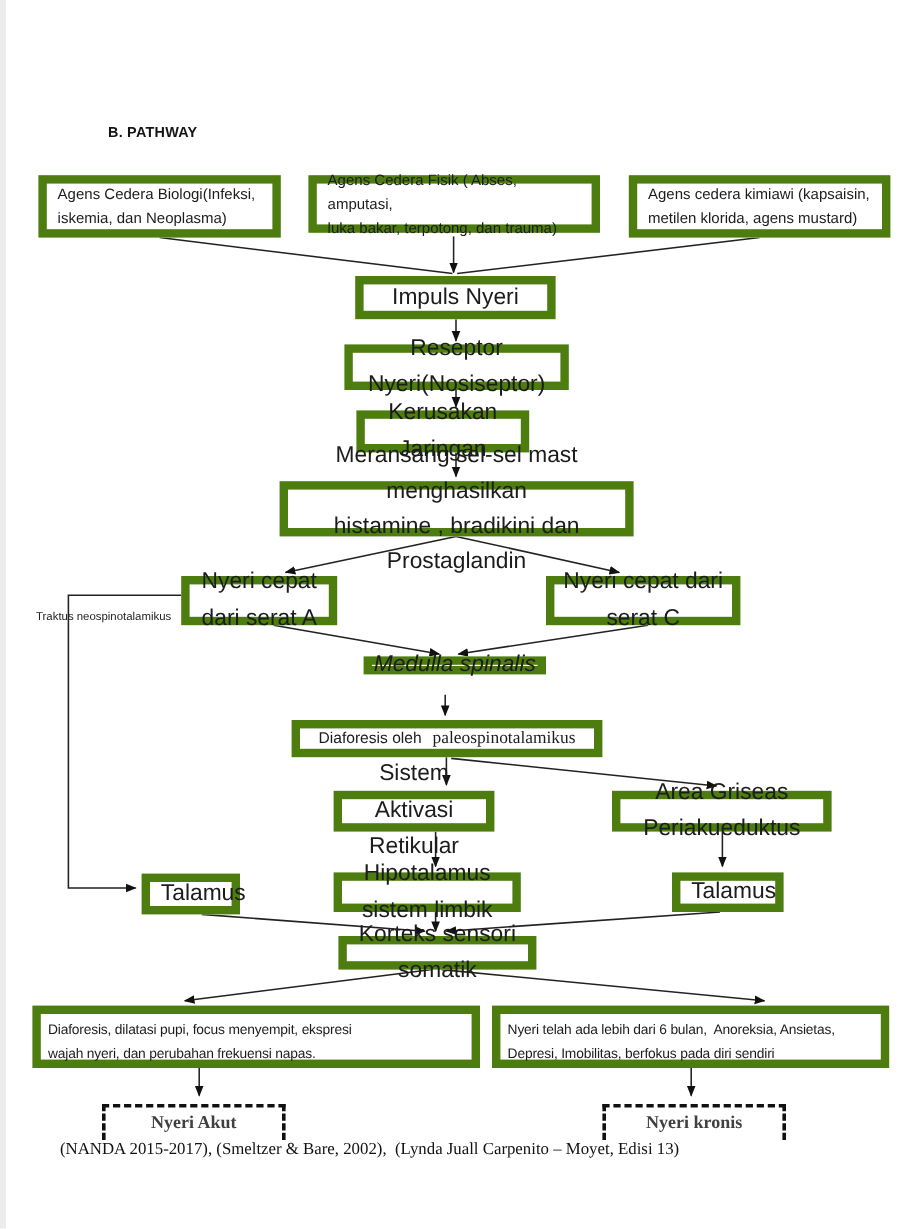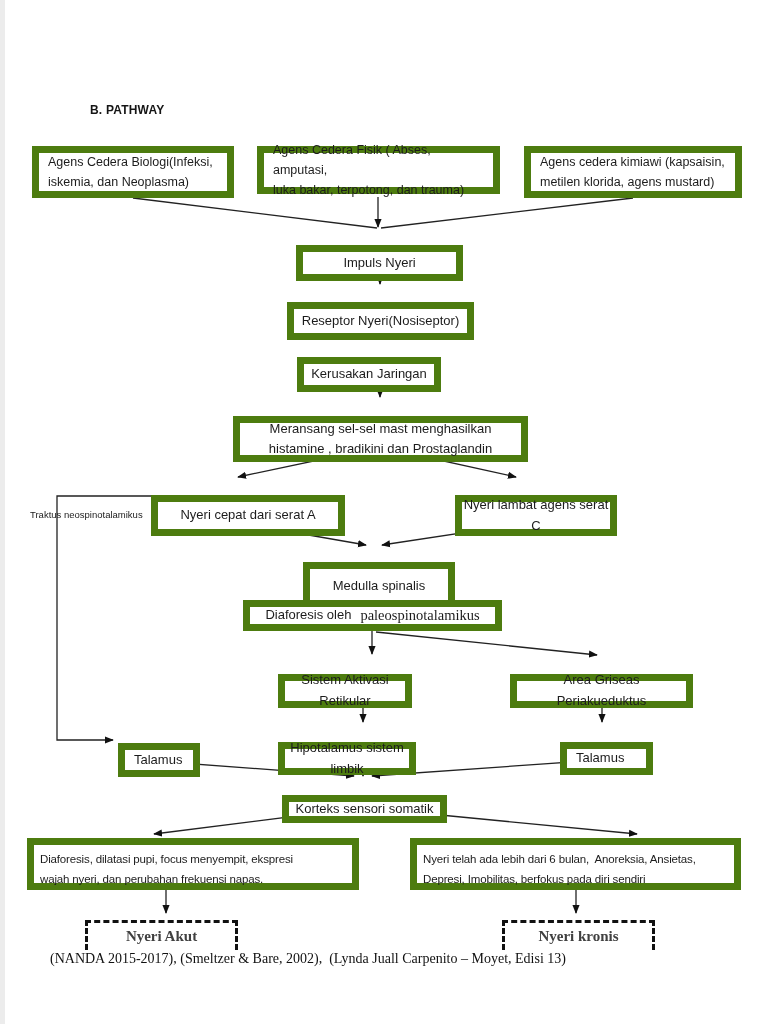--- a/index.html
+++ b/index.html
@@ -5,21 +5,21 @@
   html,body{margin:0;padding:0;background:#ffffff;}
   #page{position:relative;width:768px;height:1024px;background:#ffffff;overflow:hidden;
         font-family:"Liberation Sans", sans-serif;color:#1c1c1c;padding-left:28px;}
   .edge-shade{position:absolute;left:0;top:0;width:5px;height:1024px;background:#ececec;}
   svg.wires{position:absolute;left:0;top:0;pointer-events:none;}
   .node{position:absolute;box-sizing:border-box;border:7px solid #4d7c0f;background:#fff;
         white-space:pre-wrap;line-height:1.6;}
   .center{display:flex;align-items:center;justify-content:center;text-align:center;}
   .leftal{display:flex;align-items:center;text-align:left;padding:3px 9px;}
   .cause{font-size:12.5px;}
-  .mid{font-size:13px;margin-top:15px;}
+  .mid{font-size:19px;}
   .desc{font-size:11.5px;letter-spacing:-0.15px;line-height:1.75;padding:4px 6px;}
   .dashedbox{position:absolute;box-sizing:border-box;border:3px dashed #111;border-bottom:none;
         background:transparent;display:flex;align-items:center;justify-content:center;
         font-family:"Liberation Serif", serif;font-weight:bold;font-size:15px;color:#404040;}
   .heading{position:absolute;font-size:12px;font-weight:600;letter-spacing:0.2px;color:#151515;}
   .edge-label{position:absolute;font-size:9.5px;color:#222;}
   .citation{position:absolute;font-family:"Liberation Serif", serif;font-size:14px;color:#111;
         white-space:pre;}
   .serifpart{font-family:"Liberation Serif", serif;font-size:14.5px;}
   .sanspart{font-size:13px;}
@@ -83,41 +83,41 @@
 luka bakar, terpotong, dan trauma)</div>
   <div class="node cause leftal" style="left:524px;top:146px;width:218px;height:52px;">Agens cedera kimiawi (kapsaisin,
 metilen klorida, agens mustard)</div>
 
   <div class="node mid center" style="left:296px;top:230px;width:167px;height:36px;">Impuls Nyeri</div>
   <div class="node mid center" style="left:287px;top:287px;width:187px;height:38px;">Reseptor Nyeri(Nosiseptor)</div>
   <div class="node mid center" style="left:297px;top:342px;width:144px;height:35px;">Kerusakan Jaringan</div>
   <div class="node mid center" style="left:233px;top:401px;width:295px;height:46px;line-height:1.55;">Meransang sel-sel mast menghasilkan
 histamine , bradikini dan Prostaglandin</div>
 
-  <div class="node mid center" style="left:151px;top:480px;width:194px;height:41px;text-align:right;">Nyeri cepat dari serat A</div>
-  <div class="node mid center" style="left:455px;top:480px;width:162px;height:41px;">Nyeri lambat agens serat C</div>
+  <div class="node mid center" style="left:151px;top:480px;width:130px;height:41px;">Nyeri cepat dari serat A</div>
+  <div class="node mid center" style="left:455px;top:480px;width:162px;height:41px;">Nyeri cepat dari serat C</div>
 
   <div class="edge-label" style="left:30px;top:477px;margin-top:32px;">Traktus neospinotalamikus</div>
 
-  <div class="node mid center" style="left:303px;top:547px;width:152px;height:48px;">Medulla spinalis</div>
+  <div class="node mid center" style="left:303px;top:547px;width:152px;height:15px;font-style:italic;">Medulla spinalis</div>
 
   <div class="node center" style="left:243px;top:600px;width:259px;height:31px;">
     <span class="sanspart">Diaforesis oleh</span><span class="gap"></span><span class="serifpart">paleospinotalamikus</span>
   </div>
 
   <div class="node mid center" style="left:278px;top:659px;width:134px;height:34px;">Sistem Aktivasi Retikular</div>
   <div class="node mid center" style="left:510px;top:659px;width:183px;height:34px;">Area Griseas Periakueduktus</div>
 
   <div class="node mid leftal" style="left:118px;top:728px;width:82px;height:34px;">Talamus</div>
-  <div class="node mid center" style="left:278px;top:727px;width:138px;height:33px;">Hipotalamus sistem limbik</div>
+  <div class="node mid center" style="left:278px;top:727px;width:156px;height:33px;">Hipotalamus sistem limbik</div>
   <div class="node mid leftal" style="left:560px;top:727px;width:93px;height:33px;">Talamus</div>
 
   <div class="node mid center" style="left:282px;top:780px;width:165px;height:28px;">Korteks sensori somatik</div>
 
-  <div class="node desc" style="left:27px;top:838px;width:332px;height:52px;">Diaforesis, dilatasi pupi, focus menyempit, ekspresi
+  <div class="node desc" style="left:27px;top:838px;width:373px;height:52px;">Diaforesis, dilatasi pupi, focus menyempit, ekspresi
 wajah nyeri, dan perubahan frekuensi napas.</div>
   <div class="node desc" style="left:410px;top:838px;width:331px;height:52px;">Nyeri telah ada lebih dari 6 bulan,  Anoreksia, Ansietas,
 Depresi, Imobilitas, berfokus pada diri sendiri</div>
 
   <div class="dashedbox" style="left:85px;top:920px;width:153px;height:30px;">Nyeri Akut</div>
   <div class="dashedbox" style="left:502px;top:920px;width:153px;height:30px;">Nyeri kronis</div>
 
   <div class="citation" style="left:50px;top:951px;">(NANDA 2015-2017), (Smeltzer &amp; Bare, 2002),  (Lynda Juall Carpenito – Moyet, Edisi 13)</div>
 </div>
 

